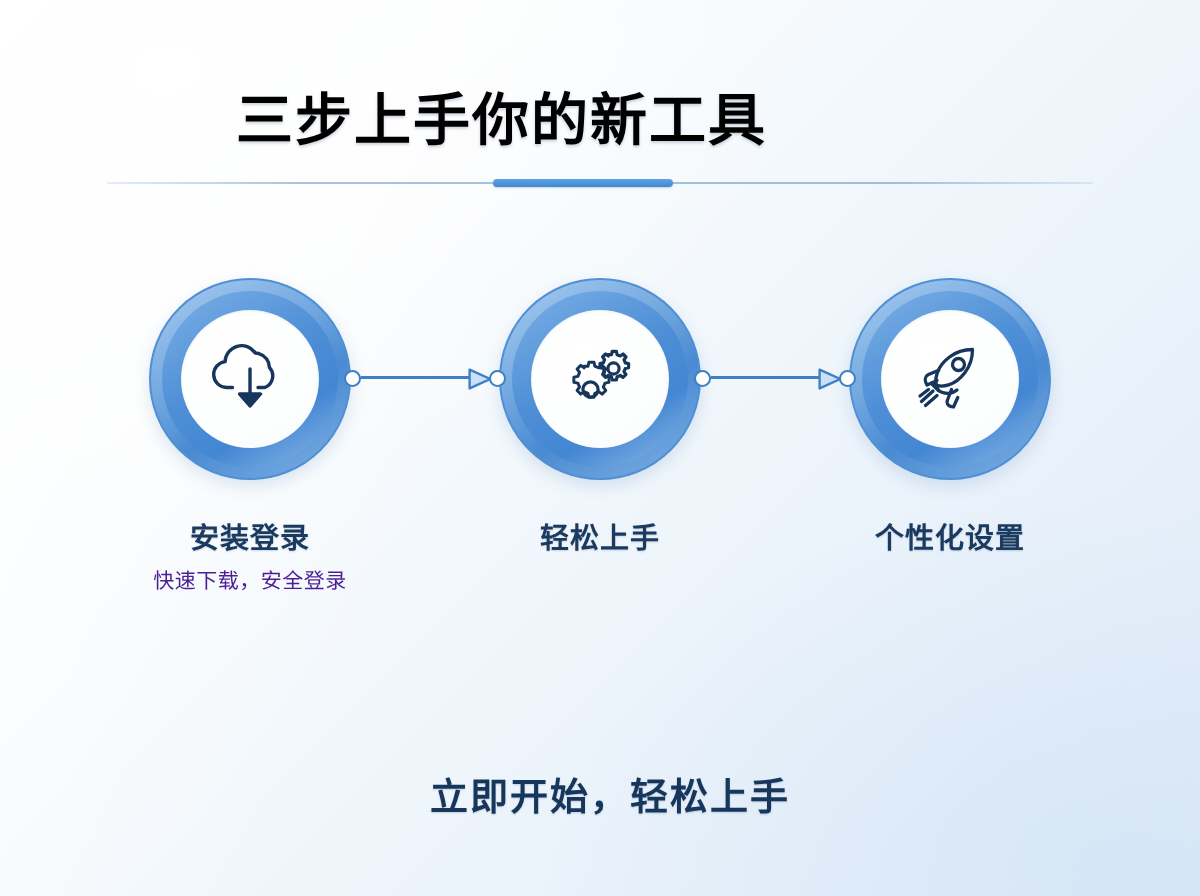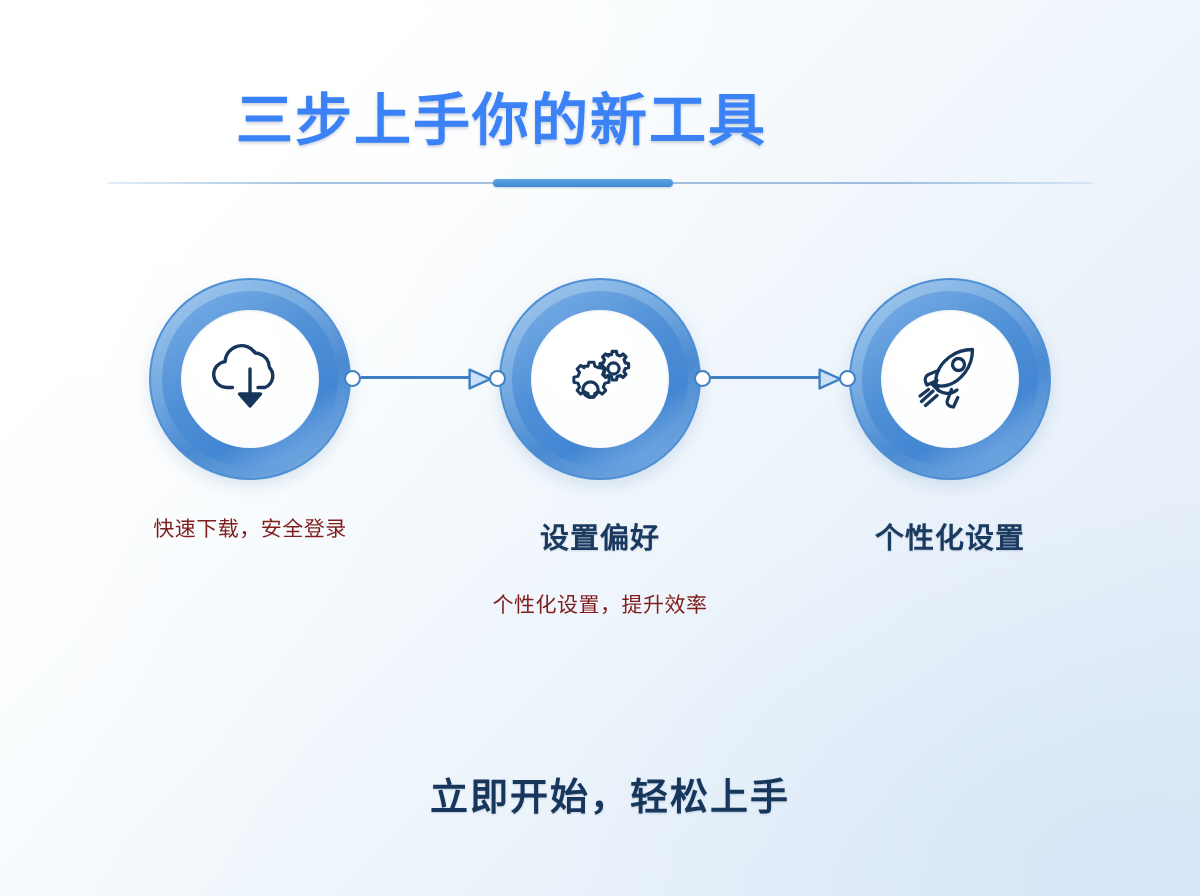--- a/index.html
+++ b/index.html
@@ -42,21 +42,21 @@
   
   .page-title {
     position: absolute;
     top: 74px;
     left: 0;
     width: 1003px;
     text-align: center;
     font-size: 57px;
     font-weight: 700;
     letter-spacing: 2px;
-    color: #3b82f6;
+    color: #000000;
     text-shadow: 0 2px 3px rgba(30,60,100,0.22);
   }
 
   .divider-wrap {
     position: absolute;
     top: 178px;
     left: 107px;
     width: 986px;
     height: 10px;
   }
@@ -133,23 +133,23 @@
   
   .step-title {
     margin-top: 34px;
     font-size: 29px;
     font-weight: 700;
     color: #1b3a60;
     letter-spacing: 1px;
     text-shadow: 0 1px 2px rgba(30,60,100,0.18);
   }
   .step-desc {
-    margin-top: 32px;
+    margin-top: 8px;
     font-size: 21px;
-    color: #7f1d1d;
+    color: #4c1d95;
     letter-spacing: 0.5px;
   }
 
   
   .connector {
     position: absolute;
     top: 91px;           
     height: 20px;
   }
   .conn-1 { left: 344px; width: 162px; }
@@ -222,42 +222,42 @@
 
           <svg width="92" height="92" viewBox="0 0 92 92">
             <g fill="none" stroke="#17365c" stroke-width="3.4" stroke-linecap="round" stroke-linejoin="round">
               <path d="M28.5 54.5 H22.5 a13 13 0 0 1 -1.4 -25.9 a16.5 16.5 0 0 1 30.2 -8.6 a13 13 0 0 1 4.2 0.9 a14 14 0 0 1 9.9 13.4 a12.6 12.6 0 0 1 -4.5 20.2 h-6.9"></path>
               <line x1="46" y1="36" x2="46" y2="72"></line>
               <path d="M35.5 61 L46 73 L56.5 61 Z" fill="#17365c" stroke="#17365c"></path>
             </g>
           </svg>
         </div>
       </div>
+      <div class="step-title">安装登录</div>
       <div class="step-desc">快速下载，安全登录</div>
     </div>
 
     <div class="step step-2">
       <div class="circle-outer">
         <div class="circle-mid"></div>
         <div class="circle-inner">
 
           <svg width="92" height="92" viewBox="0 0 92 92">
             <g fill="none" stroke="#17365c" stroke-width="3.2" stroke-linejoin="round" stroke-linecap="round">
 
               <path d="M35 34.2 l4.6 .0 .9 -4.4 5.6 .0 .9 4.4 4.3 1.8 3.6 -2.7 4 4 -2.7 3.6 1.8 4.3 4.4 .9 0 5.6 -4.4 .9 -1.8 4.3 2.7 3.6 -4 4 -3.6 -2.7 -4.3 1.8 -.9 4.4 -5.6 0 -.9 -4.4 -4.3 -1.8 -3.6 2.7 -4 -4 2.7 -3.6 -1.8 -4.3 -4.4 -.9 0 -5.6 4.4 -.9 1.8 -4.3 -2.7 -3.6 4 -4 3.6 2.7 z" transform="translate(-7,-1) scale(0.92) translate(5,3)"></path>
               <circle cx="36.5" cy="56.5" r="7.6"></circle>
 
               <path d="M55.6 20.2 l3.4 0 .7 -3.3 4.2 0 .7 3.3 3.2 1.3 2.7 -2 3 3 -2 2.7 1.3 3.2 3.3 .7 0 4.2 -3.3 .7 -1.3 3.2 2 2.7 -3 3 -2.7 -2 -3.2 1.3 -.7 3.3 -4.2 0 -.7 -3.3 -3.2 -1.3 -2.7 2 -3 -3 2 -2.7 -1.3 -3.2 -3.3 -.7 0 -4.2 3.3 -.7 1.3 -3.2 -2 -2.7 3 -3 2.7 2 z" transform="translate(-1.5,1.5)"></path>
               <circle cx="59.5" cy="35.5" r="5.6"></circle>
             </g>
           </svg>
         </div>
       </div>
-      <div class="step-title">设置偏好</div>
-      <div class="step-desc">个性化设置，提升效率</div>
+      <div class="step-title">轻松上手</div>
     </div>
 
     <div class="step step-3">
       <div class="circle-outer">
         <div class="circle-mid"></div>
         <div class="circle-inner">
 
           <svg width="92" height="92" viewBox="0 0 92 92">
             <g fill="none" stroke="#17365c" stroke-width="3.3" stroke-linecap="round" stroke-linejoin="round">
 

